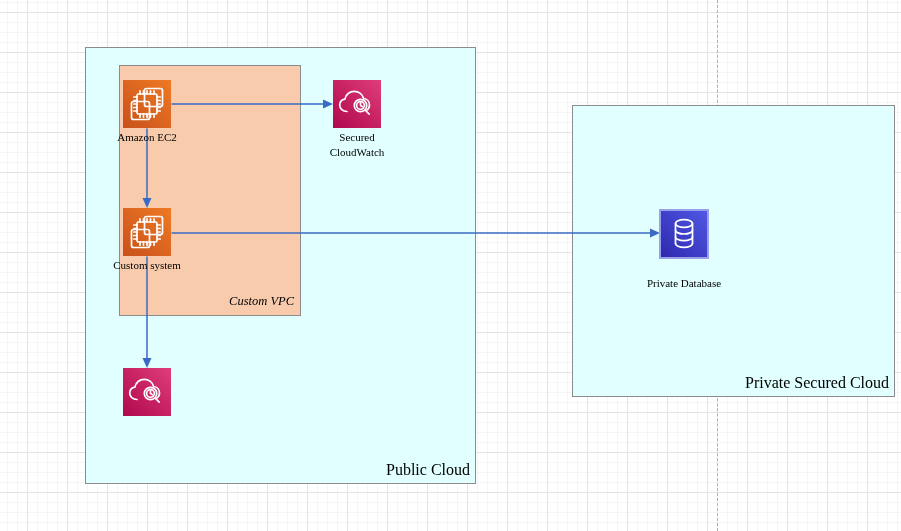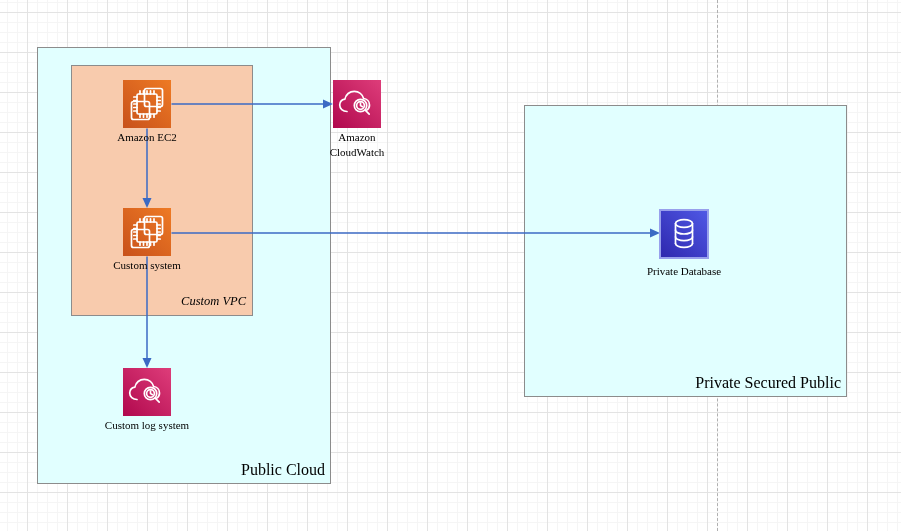--- a/index.html
+++ b/index.html
@@ -29,27 +29,27 @@
     background-position:27px 12px,27px 12px,7px 2px,7px 2px;
     font-family:"Liberation Serif", serif;
     color:var(--label-color);
   }
   .page-divider{
     position:absolute;left:717px;top:0;height:531px;width:0;
     border-left:1px dashed var(--page-divider);z-index:1;
   }
   .container{
     position:absolute;border:1px solid var(--shape-border);
-    background:var(--cloud-fill);z-index:2;box-sizing:border-box;
+    background:var(--cloud-fill);z-index:2;box-sizing:border-box;margin-left:48px;
   }
   .container .container-label{
     position:absolute;right:5px;bottom:4px;font-size:16px;line-height:18px;
     white-space:nowrap;color:#000;
   }
-  .c-public{left:37px;top:47px;width:294px;height:437px;}
+  .c-public{left:37px;top:47px;width:391px;height:437px;}
   .c-private{left:524px;top:105px;width:323px;height:292px;}
   .c-vpc{left:71px;top:65px;width:182px;height:251px;background:var(--vpc-fill);}
   .c-vpc .container-label{font-style:italic;font-size:12.5px;right:6px;bottom:5px;}
   .edges{position:absolute;left:0;top:0;z-index:3;}
   .edges line{stroke:var(--arrow);stroke-width:1.5;}
   .edges polygon{fill:var(--arrow);}
   .node{position:absolute;z-index:4;}
   .node .icon{display:block;}
   .node-label{
     position:absolute;z-index:4;text-align:center;font-size:11px;line-height:15px;color:#000;
@@ -84,21 +84,21 @@
 
   <div class="page-divider"></div>
 
   <div class="container c-public">
     <span class="container-label">Public Cloud</span>
   </div>
   <div class="container c-vpc">
     <span class="container-label">Custom VPC</span>
   </div>
   <div class="container c-private">
-    <span class="container-label">Private Secured Public</span>
+    <span class="container-label">Private Secured Cloud</span>
   </div>
 
   <svg class="edges" width="901" height="531">
     <g>
       <line x1="171.5" y1="104" x2="324" y2="104"></line>
       <polygon points="323,99.5 333,104 323,108.5"></polygon>
     </g>
     <g>
       <line x1="147" y1="128.5" x2="147" y2="199"></line>
       <polygon points="142.5,198 147,208 151.5,198"></polygon>
@@ -127,21 +127,21 @@
   <div class="node" style="left:333px;top:80px">
     <svg class="icon" width="48" height="48" viewBox="0 0 48 48">
       <rect width="48" height="48" fill="url(#gradMgmt)"></rect>
       <path class="glyph" d="M14 31.5c-4.2 0-7.3-2.9-7.3-6.4 0-3 2.2-5.5 5.2-6C12.7 14.5 16.6 11.3 21.3 11.3c4.5 0 8.3 3 9.3 7.2 3.3.4 5.9 3.1 5.9 6.4 0 2.3-1.2 4.3-3.1 5.5"></path>
       <circle class="glyph" cx="27.5" cy="25.5" r="6.2" fill="url(#gradMgmt)"></circle>
       <circle class="glyph" cx="27.5" cy="25.5" r="3.9" stroke-width="1.2"></circle>
       <path class="glyph" stroke-width="1.2" d="M27.5 25.5V23 M27.5 25.5l2 1.2"></path>
       <path class="glyph" stroke-width="2.4" d="M32.2 30.2l4 4"></path>
     </svg>
   </div>
-  <div class="node-label" style="left:322px;top:130px;width:70px">Amazon CloudWatch</div>
+  <div class="node-label" style="left:322px;top:130px;width:70px">Secured CloudWatch</div>
 
   <div class="node" style="left:123px;top:208px">
     <svg class="icon" width="48" height="48" viewBox="0 0 48 48">
       <rect width="48" height="48" fill="url(#gradCompute)"></rect>
       <rect class="glyph" x="21.5" y="8.5" width="18" height="18" rx="2"></rect>
       <rect class="glyph" x="8.5" y="21.5" width="18" height="18" rx="2"></rect>
       <rect class="glyph" x="14" y="14" width="20" height="20" rx="1.5" fill="url(#gradCompute)"></rect>
       <path class="glyph" stroke-width="1.5" d="M17 10.8V14 M20.5 10.8V14 M24 10.8V14 M27.5 10.8V14 M31 10.8V14 M17 34v3.2 M20.5 34v3.2 M24 34v3.2 M27.5 34v3.2 M31 34v3.2 M10.8 17H14 M10.8 20.5H14 M10.8 24H14 M10.8 27.5H14 M10.8 31H14 M34 17h3.2 M34 20.5h3.2 M34 24h3.2 M34 27.5h3.2 M34 31h3.2"></path>
     </svg>
   </div>
@@ -150,27 +150,26 @@
   <div class="node" style="left:123px;top:368px">
     <svg class="icon" width="48" height="48" viewBox="0 0 48 48">
       <rect width="48" height="48" fill="url(#gradMgmt)"></rect>
       <path class="glyph" d="M14 31.5c-4.2 0-7.3-2.9-7.3-6.4 0-3 2.2-5.5 5.2-6C12.7 14.5 16.6 11.3 21.3 11.3c4.5 0 8.3 3 9.3 7.2 3.3.4 5.9 3.1 5.9 6.4 0 2.3-1.2 4.3-3.1 5.5"></path>
       <circle class="glyph" cx="27.5" cy="25.5" r="6.2" fill="url(#gradMgmt)"></circle>
       <circle class="glyph" cx="27.5" cy="25.5" r="3.9" stroke-width="1.2"></circle>
       <path class="glyph" stroke-width="1.2" d="M27.5 25.5V23 M27.5 25.5l2 1.2"></path>
       <path class="glyph" stroke-width="2.4" d="M32.2 30.2l4 4"></path>
     </svg>
   </div>
-  <div class="node-label" style="left:77px;top:418px;width:140px">Custom log system</div>
 
   <div class="node db-frame" style="left:660px;top:210px">
     <svg class="icon" width="48" height="48" viewBox="0 0 48 48">
       <rect width="48" height="48" fill="url(#gradDb)"></rect>
       <ellipse class="glyph" cx="24" cy="13.5" rx="8.5" ry="3.8"></ellipse>
       <path class="glyph" d="M15.5 13.5v20M32.5 13.5v20"></path>
       <path class="glyph" d="M15.5 33.5a8.5 3.8 0 0 0 17 0"></path>
       <path class="glyph" d="M15.5 20.2a8.5 3.8 0 0 0 17 0"></path>
       <path class="glyph" d="M15.5 26.9a8.5 3.8 0 0 0 17 0"></path>
     </svg>
   </div>
-  <div class="node-label" style="left:624px;top:264px;width:120px">Private Database</div>
+  <div class="node-label" style="left:624px;top:276px;width:120px">Private Database</div>
 
 </div>
 
 </body></html>

